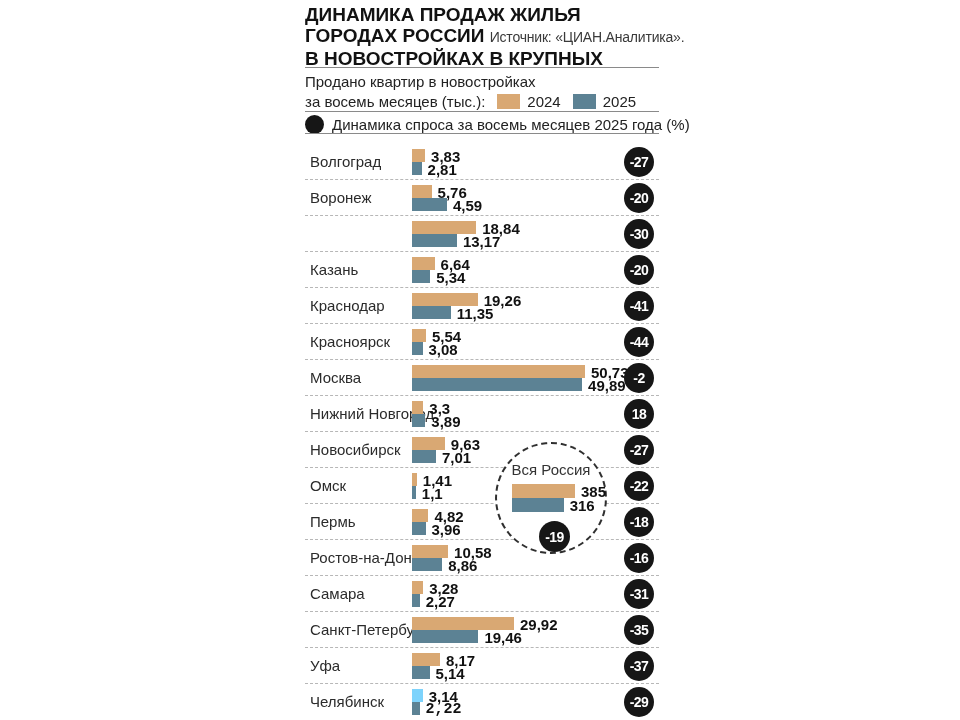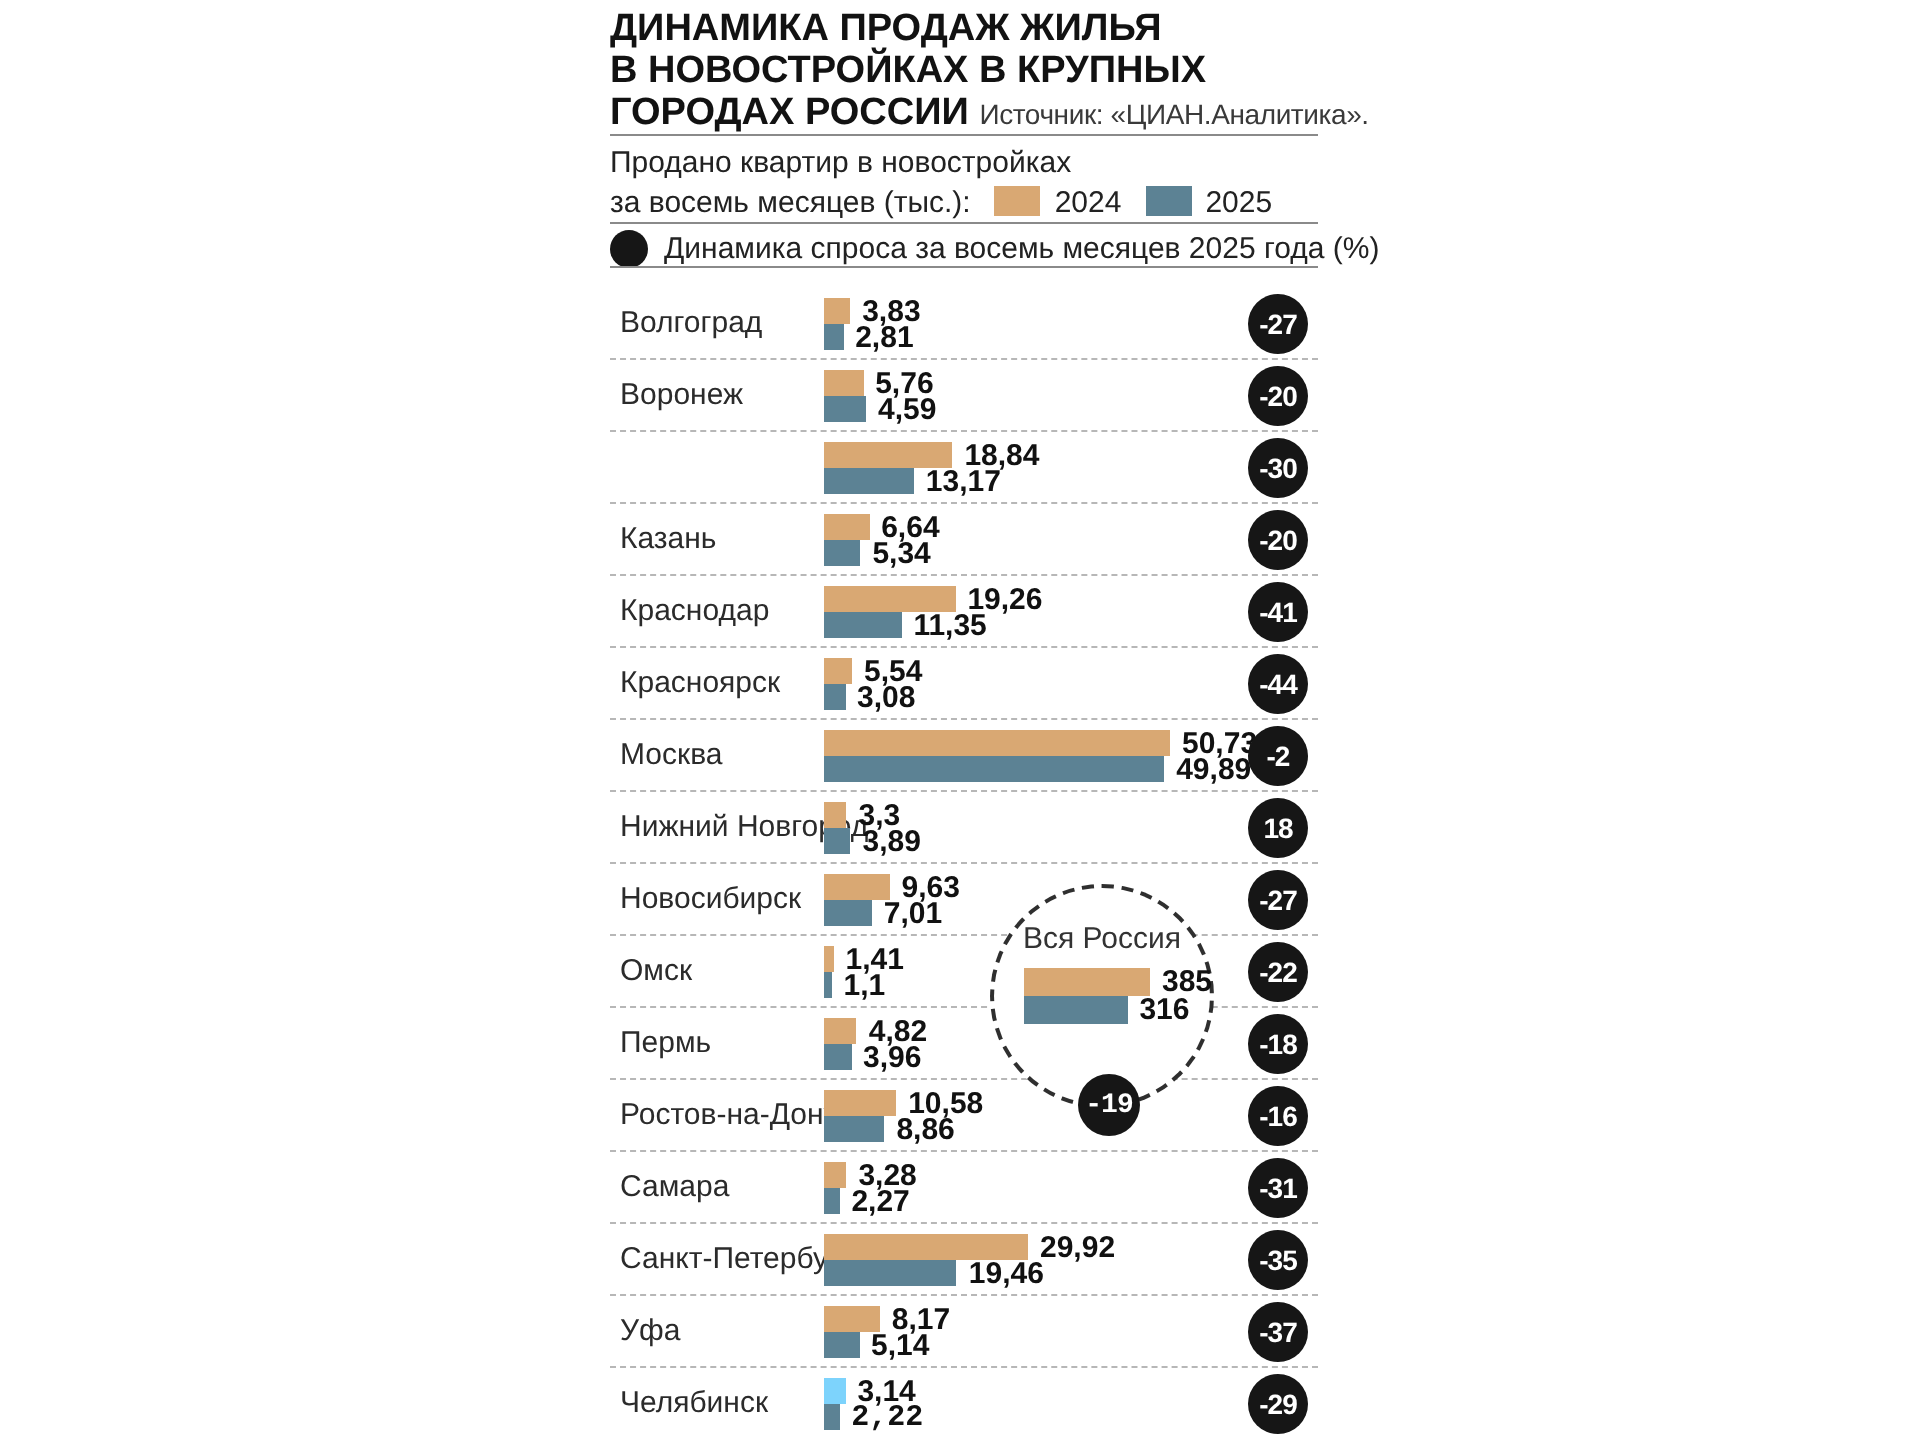--- a/index.html
+++ b/index.html
@@ -39,33 +39,33 @@
            border-radius:50%; background:#161616; color:#fff; font-size:14px;
            font-weight:700; display:flex; align-items:center; justify-content:center;
            letter-spacing:-0.5px; }
 
   .inset { position:absolute; left:190px; top:442px; width:112px; height:112px;
            border:2px dashed #2f2f2f; border-radius:50%; background:#fff; z-index:5; }
   .inset-label { position:absolute; left:0; top:17px; width:100%; text-align:center;
                  font-size:15px; color:#333; }
   .inset-bars { position:absolute; left:15px; top:40px; }
   .inset-bars .bar { height:14px; }
-  .inset-badge { position:absolute; left:42px; top:93px; right:auto;
-                 width:31px; height:31px;font-family:Liberation Mono, monospace; }
+  .inset-badge { position:absolute; left:42px; top:77px; right:auto;
+                 width:31px; height:31px; }
 </style>
 </head>
 <body>
 
 <div class="canvas">
   <div class="info">
 
     <div class="title">
       <div>ДИНАМИКА ПРОДАЖ ЖИЛЬЯ</div>
+      <div><span>ГОРОДАХ РОССИИ</span> <span class="source">Источник: «ЦИАН.Аналитика».</span></div>
       <div>В НОВОСТРОЙКАХ В КРУПНЫХ</div>
-      <div><span>ГОРОДАХ РОССИИ</span> <span class="source">Источник: «ЦИАН.Аналитика».</span></div>
     </div>
 
     <div class="rule" style="top:67px"></div>
 
     <div class="legend-sold">
       <div>Продано квартир в новостройках</div>
       <div>
         <span>за восемь месяцев (тыс.):</span><span class="swatch" style="background: rgb(217, 168, 115);"></span><span>2024</span><span class="swatch" style="background: rgb(92, 130, 148);"></span><span>2025</span>
       </div>
     </div>
@@ -91,21 +91,21 @@
             </div>
           </div>
           <div class="badge" style="background: rgb(22, 22, 22);">-27</div>
         </div>
         <div class="row">
           <span class="city">Воронеж</span>
           <div class="bars">
             <div class="bar" style="background: rgb(217, 168, 115); width: 19.6px;">
               <span class="val">5,76</span>
             </div>
-            <div class="bar" style="background: rgb(92, 130, 148); width: 21px;">
+            <div class="bar" style="background: rgb(92, 130, 148); width: 35px;">
               <span class="val">4,59</span>
             </div>
           </div>
           <div class="badge" style="background: rgb(22, 22, 22);">-20</div>
         </div>
         <div class="row">
           <div class="bars">
             <div class="bar" style="background: rgb(217, 168, 115); width: 64.2px;">
               <span class="val">18,84</span>
             </div>

